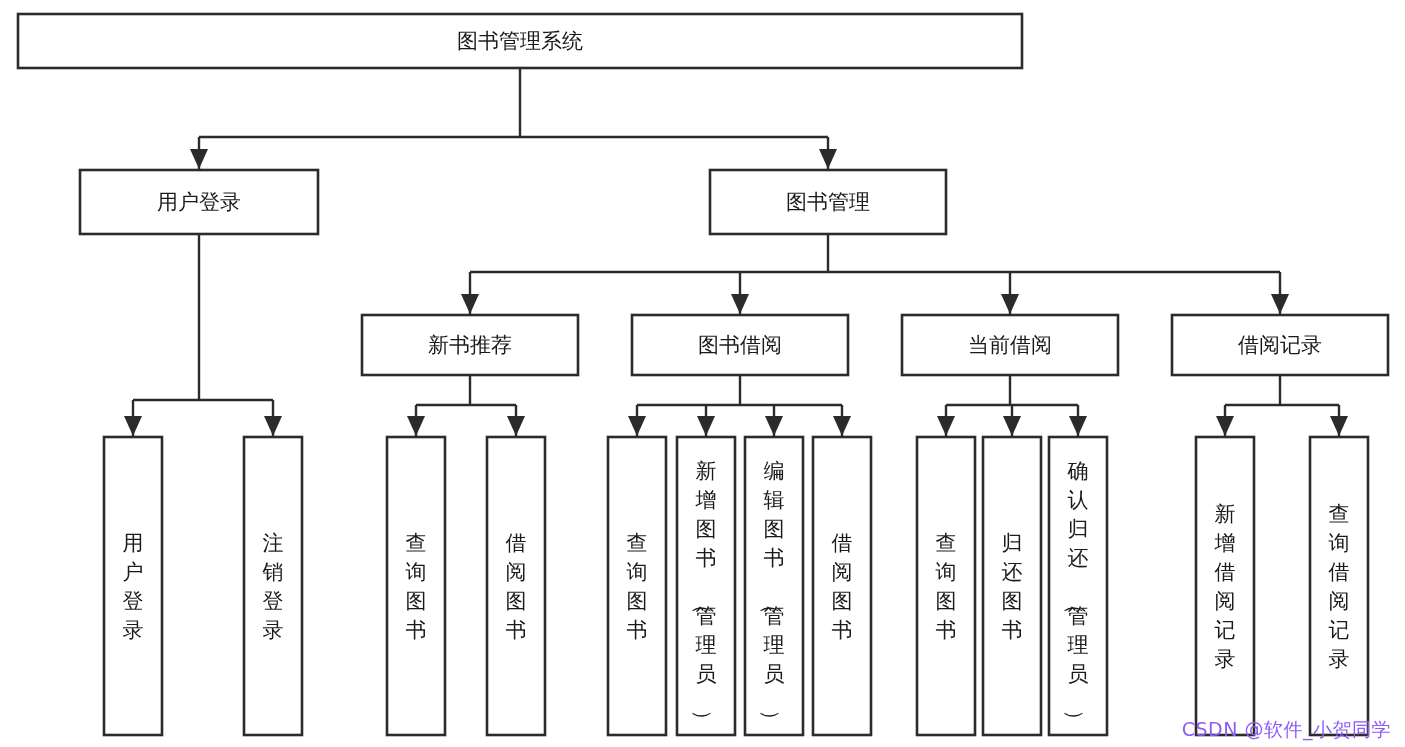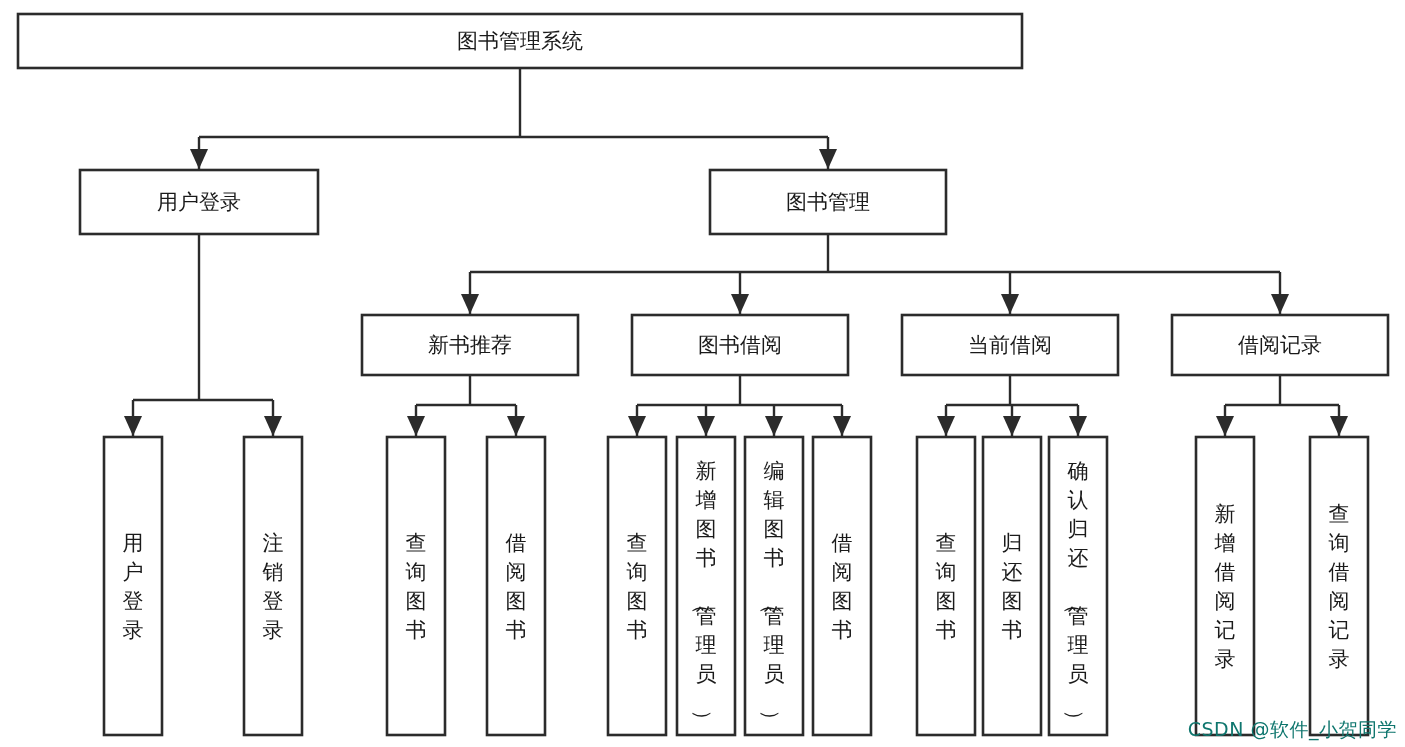--- a/index.html
+++ b/index.html
@@ -50,23 +50,23 @@
     dominant-baseline: middle;
   }
   .node-label-v {
     fill: #1a1a1a;
     font-family: "DejaVu Sans", "Liberation Sans", sans-serif;
     font-size: 21px;
     text-anchor: middle;
   }
   .watermark {
     position: absolute;
-    right: 8px;
+    right: 14px;
     bottom: 4px;
-    color: #0f766e;
+    color: #8b5cf6;
     font-size: 19px;
     font-family: "DejaVu Sans", "Liberation Sans", sans-serif;
     letter-spacing: 0.5px;
     white-space: nowrap;
     pointer-events: none;
   }
 </style>
 </head>
 <body>
 

